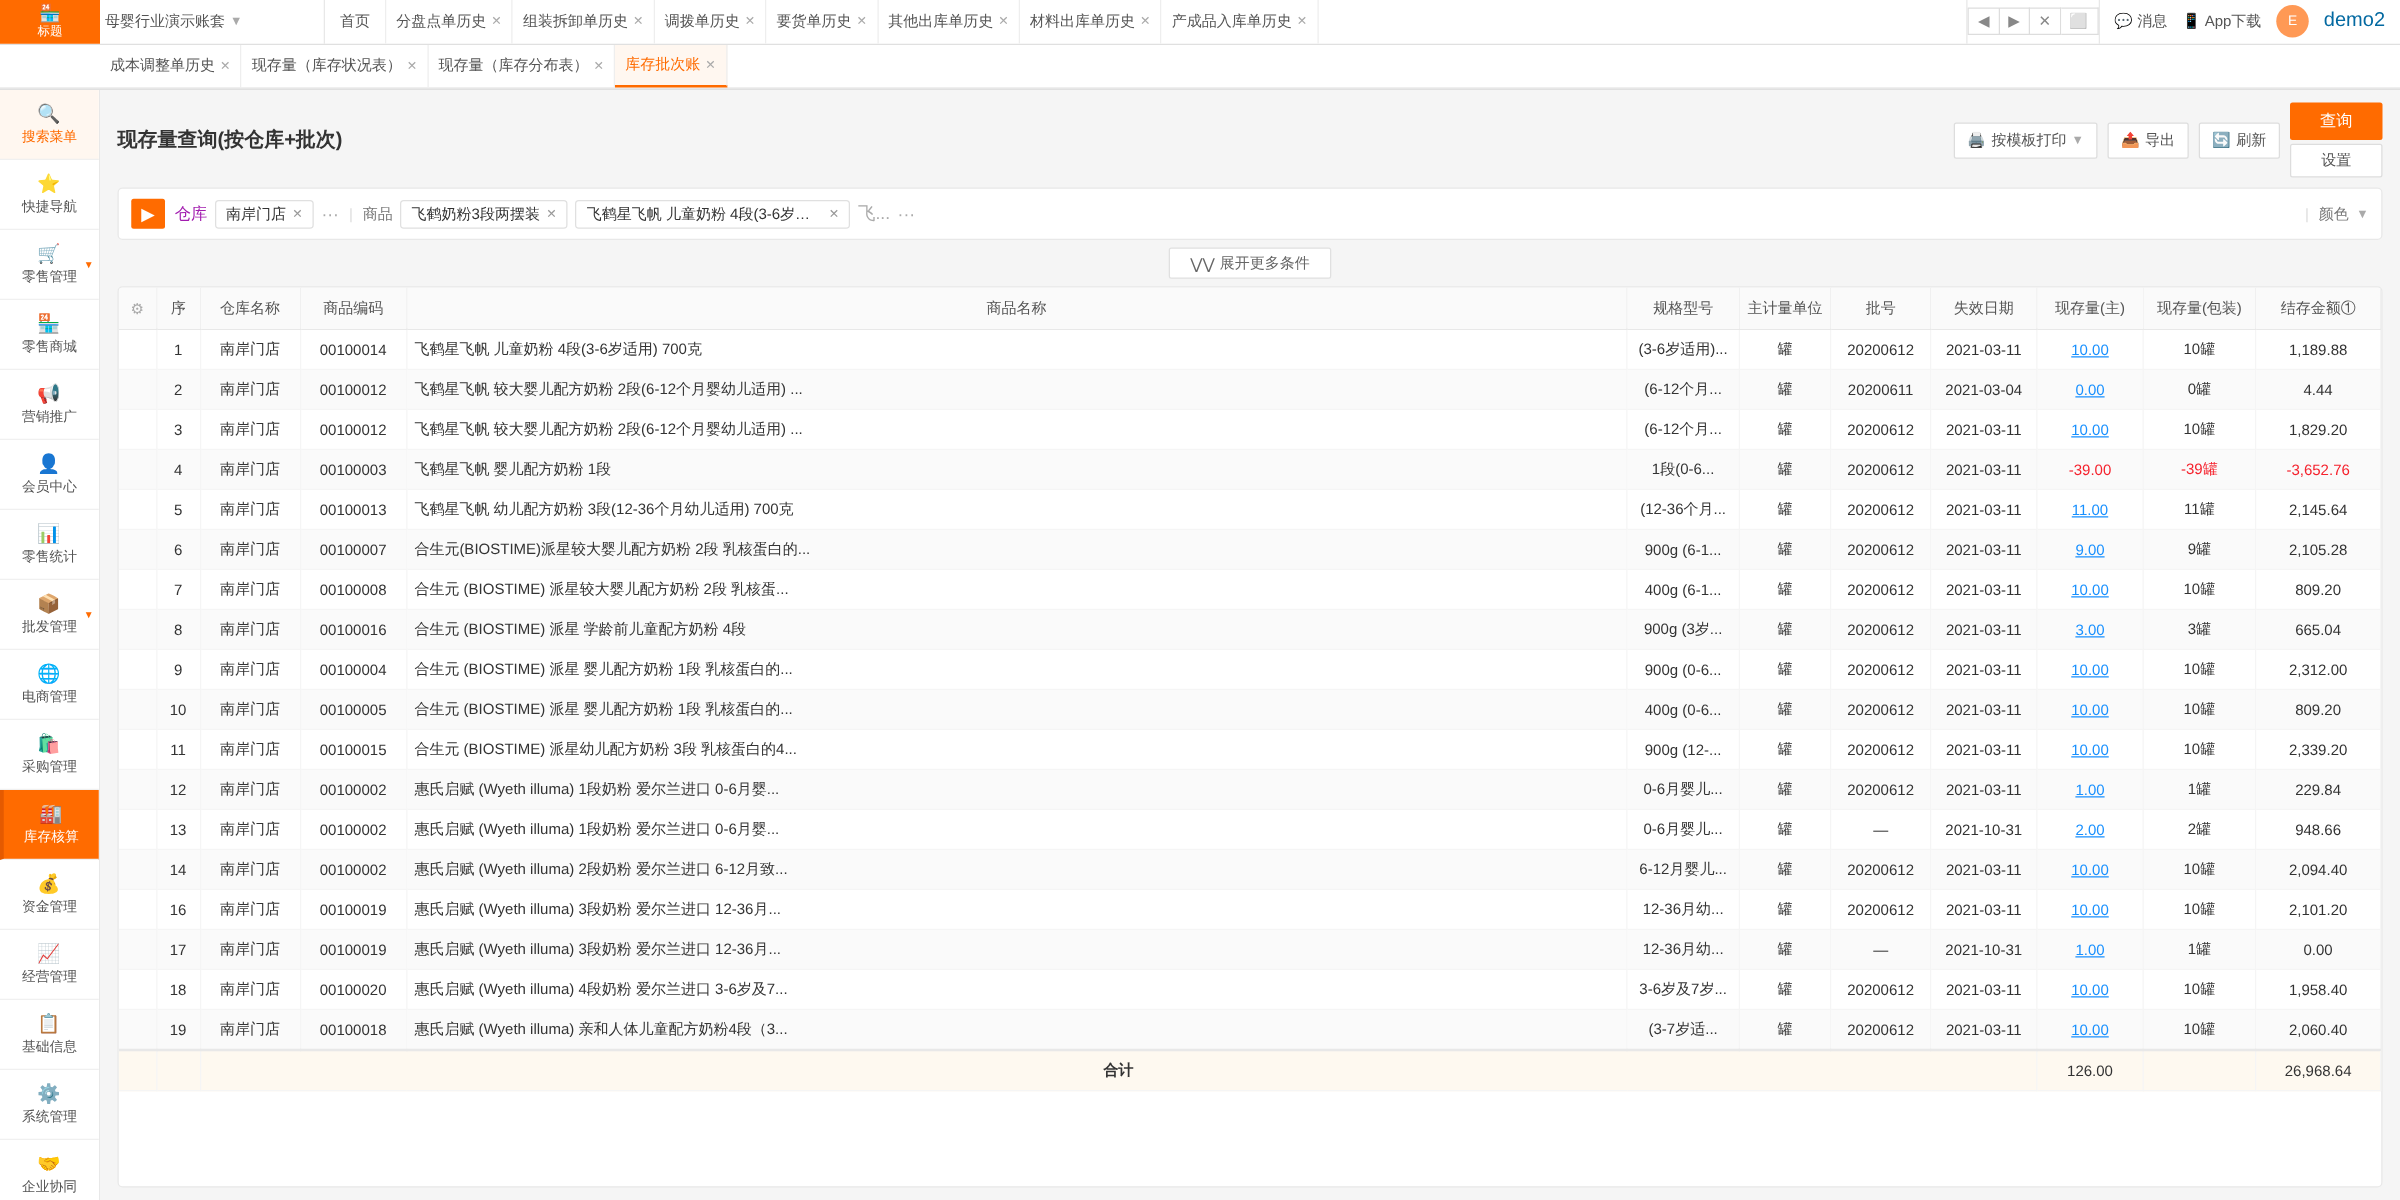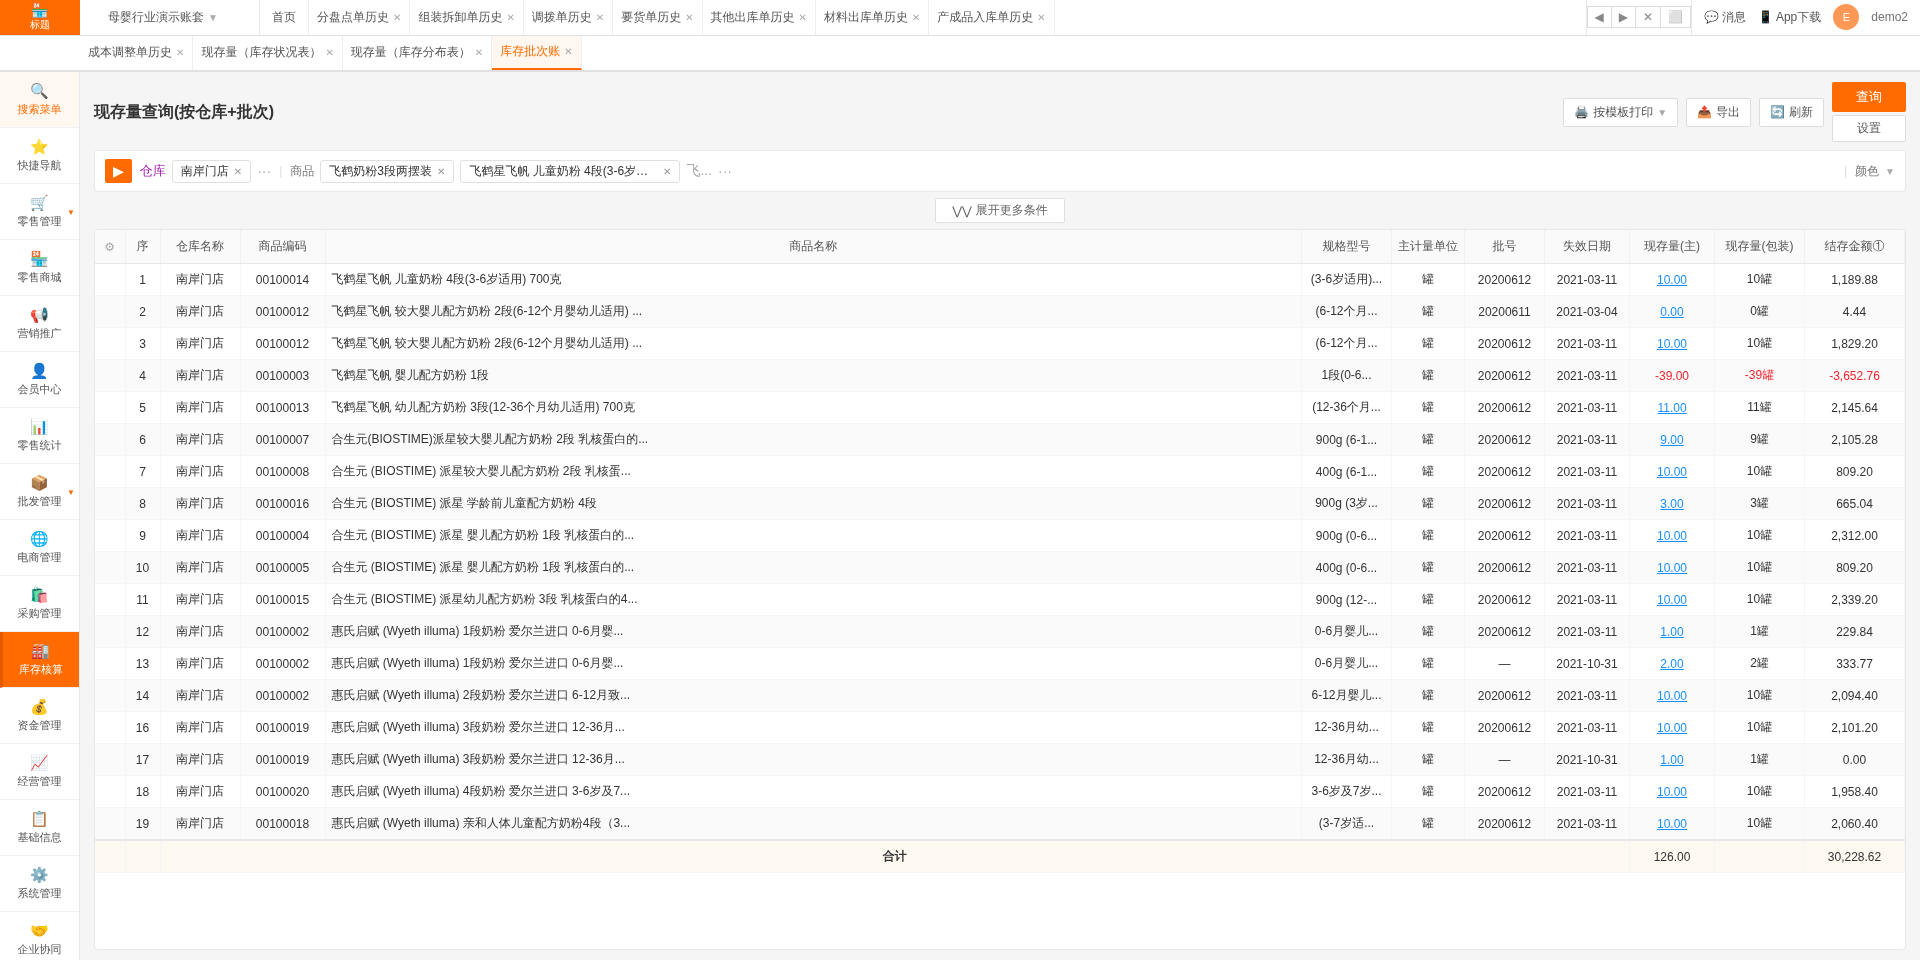--- a/index.html
+++ b/index.html
@@ -60,21 +60,21 @@
 
 <div class="top-bar" style="display:flex; align-items:stretch; padding:0; height:72px; flex-direction:column;">
 
   <div style="display:flex; align-items:stretch; height:36px; background:#fff; border-bottom:1px solid #e0e0e0;">
 
     <div style="width:80px; background:#ff6b00; display:flex; flex-direction:column; align-items:center; justify-content:center; color:#fff; font-size:10px; cursor:pointer; flex-shrink:0;">
       <span style="font-size:14px;">🏪</span>
       <span>标题</span>
     </div>
 
-    <div style="display:flex; align-items:center; padding:0 28px; gap:4px; border-right:1px solid #e8e8e8; cursor:pointer; min-width:180px;">
+    <div style="display:flex; align-items:center; padding:0 4px; gap:4px; border-right:1px solid #e8e8e8; cursor:pointer; min-width:180px;">
       <span style="font-size:12px; color:#555;">母婴行业演示账套</span>
       <span style="color:#aaa; font-size:10px;">▼</span>
     </div>
 
     <div style="display:flex; align-items:stretch; flex:1; overflow:hidden;">
       <div style="display:flex; align-items:center; padding:0 12px; cursor:pointer; font-size:12px; color:#555; border-right:1px solid #eee; white-space:nowrap;">首页</div>
       <div style="display:flex; align-items:center; padding:0 8px; cursor:pointer; font-size:12px; color:#555; border-right:1px solid #eee; white-space:nowrap; gap:4px;">
         <span>分盘点单历史</span>
         <span style="color:#aaa; font-size:10px; cursor:pointer;">✕</span>
       </div>
@@ -116,21 +116,21 @@
         <span>💬</span>
         <span>消息</span>
       </div>
       <div style="display:flex; align-items:center; gap:3px; cursor:pointer; color:#555; font-size:12px;">
         <span>📱</span>
         <span>App下载</span>
       </div>
       <div style="width:26px; height:26px; border-radius:50%; background:#ff9955; display:flex; align-items:center; justify-content:center; color:#fff; font-size:11px; cursor:pointer;">
         <span>E</span>
       </div>
-      <span style="font-size:12px; color:#737373; cursor:pointer;">demo2</span>
+      <span style="font-size:16px; color:#0369a1; cursor:pointer;">demo2</span>
     </div>
   </div>
 
   <div style="display:flex; align-items:stretch; height:36px; background:#fff; border-bottom:1px solid #e0e0e0; padding:0 0 0 80px;">
     <div style="display:flex; align-items:center; padding:0 8px; cursor:pointer; font-size:12px; color:#555; border-right:1px solid #eee; white-space:nowrap; gap:4px;">
       <span>成本调整单历史</span>
       <span style="color:#aaa; font-size:10px; cursor:pointer;">✕</span>
     </div>
     <div style="display:flex; align-items:center; padding:0 8px; cursor:pointer; font-size:12px; color:#555; border-right:1px solid #eee; white-space:nowrap; gap:4px;">
       <span>现存量（库存状况表）</span>
@@ -483,21 +483,21 @@
                 <td>13</td>
                 <td>南岸门店</td>
                 <td>00100002</td>
                 <td style="text-align: left; max-width: 220px; overflow: hidden; text-overflow: ellipsis; white-space: nowrap;">惠氏启赋 (Wyeth illuma) 1段奶粉 爱尔兰进口 0-6月婴...</td>
                 <td>0-6月婴儿...</td>
                 <td>罐</td>
                 <td>—</td>
                 <td>2021-10-31</td>
                 <td style="color: rgb(24, 144, 255); text-decoration: underline; cursor: pointer;">2.00</td>
                 <td>2罐</td>
-                <td>333.77</td>
+                <td>948.66</td>
               </tr>
               <tr>
                 <td></td>
                 <td>14</td>
                 <td>南岸门店</td>
                 <td>00100002</td>
                 <td style="text-align: left; max-width: 220px; overflow: hidden; text-overflow: ellipsis; white-space: nowrap;">惠氏启赋 (Wyeth illuma) 2段奶粉 爱尔兰进口 6-12月致...</td>
                 <td>6-12月婴儿...</td>
                 <td>罐</td>
                 <td>20200612</td>
@@ -561,20 +561,20 @@
                 <td style="color: rgb(24, 144, 255); text-decoration: underline; cursor: pointer;">10.00</td>
                 <td>10罐</td>
                 <td>2,060.40</td>
               </tr>
               <tr class="summary-row" style="background: rgb(254, 249, 240); border-top: 2px solid rgb(232, 232, 232);">
                 <td style="font-weight: 500;"></td>
                 <td style="font-weight: 500;"></td>
                 <td colspan="7" style="text-align: center; font-weight: 700;">合计</td>
                 <td style="font-weight: 500;">126.00</td>
                 <td style="font-weight: 500;"></td>
-                <td style="font-weight: 500;">30,228.62</td>
+                <td style="font-weight: 500;">26,968.64</td>
               </tr>
             </tbody>
         </table>
       </div>
     </div>
   </div>
 </div>
 
 </body></html>

